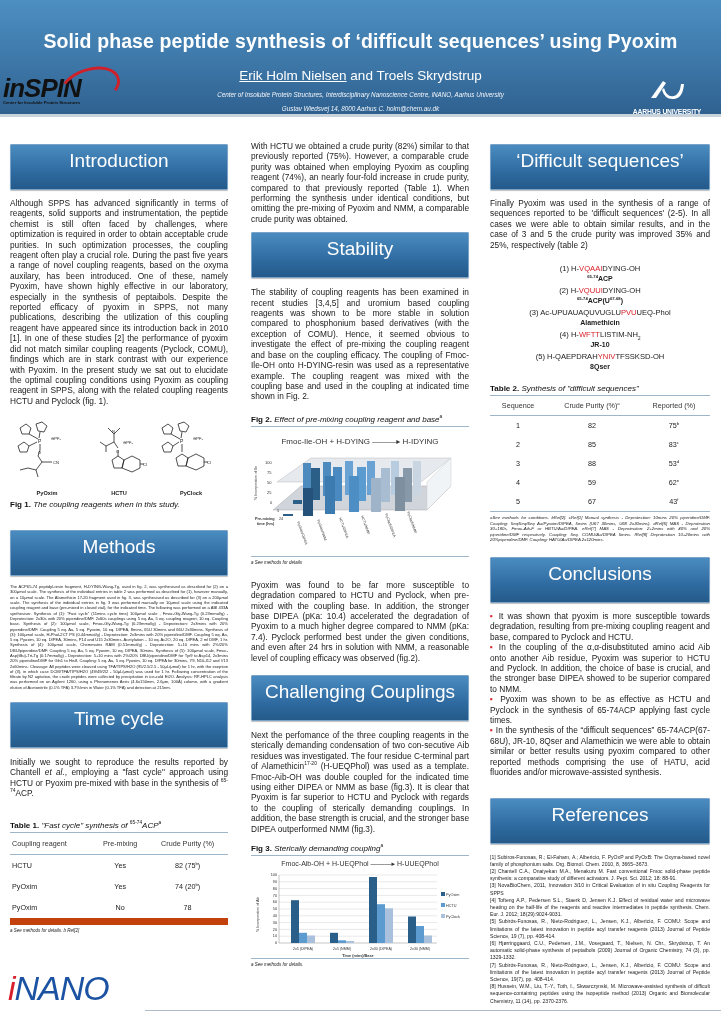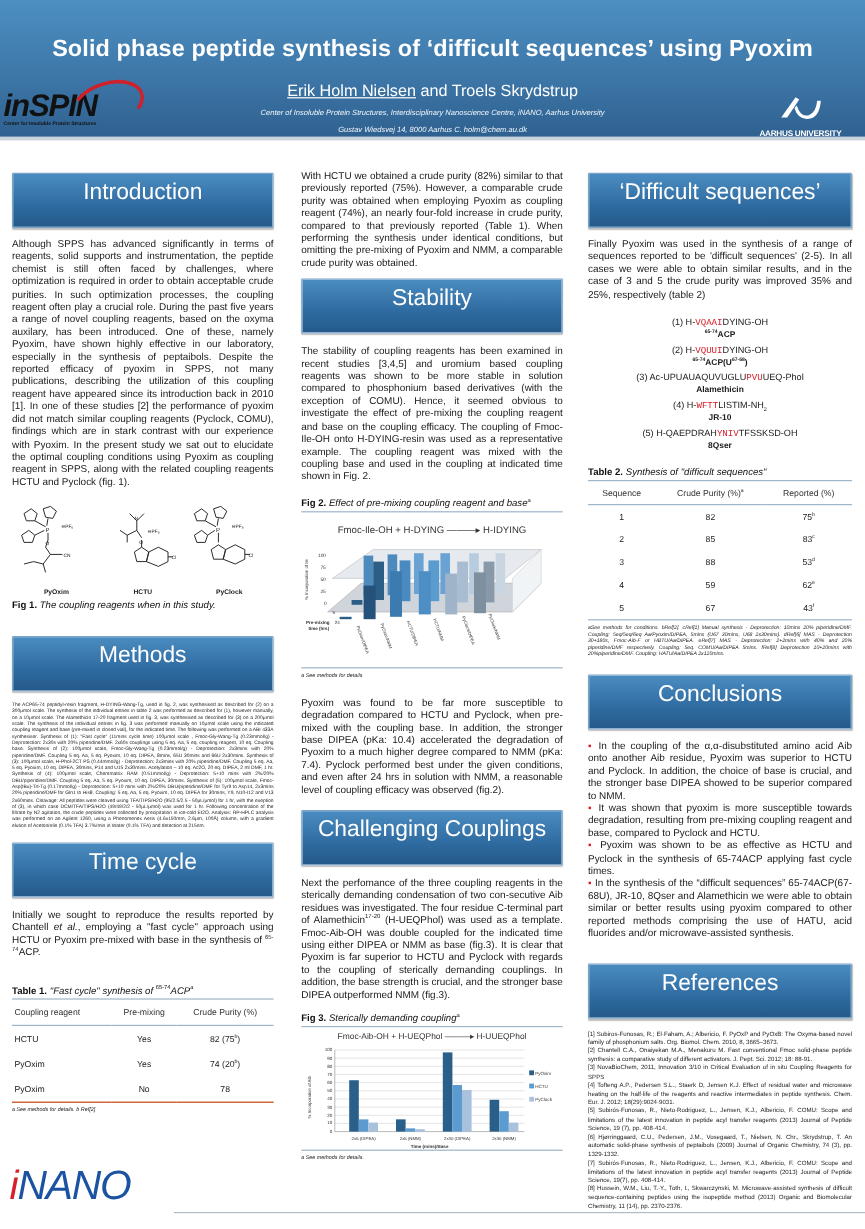--- a/index.html
+++ b/index.html
@@ -64,27 +64,27 @@
   .struct { width: 66px; position: relative; }
   .struct svg { width: 66px; height: 66px; }
   .struct .lbl { font-size: 5.6px; font-weight: bold; text-align: center; }
 
   
   table { border-collapse: collapse; width: 100%; font-size: 7.2px; }
   th { font-weight: normal; color: #333; padding: 6px 2px; border-bottom: 1px solid #9fb5c8; }
   td { padding: 6px 2px; color: #222; }
   table.t1 th:first-child, table.t1 td:first-child { text-align: left; }
   table.t1 th, table.t1 td { text-align: center; }
-  table.t1 { border-bottom: 1px solid #c2410c; }
+  table.t1 { border-bottom: 7px solid #c2410c; }
   table.t2 th, table.t2 td { text-align: center; padding: 5px 2px; }
   table.t2 { border-bottom: 1px solid #9fb5c8; }
 
   .seq { text-align: center; font-size: 7.6px; line-height: 10px; }
   .seq .n { font-weight: bold; font-size: 7px; line-height: 10px; }
-  .red { color: #d8202a; font-family: Liberation Mono, monospace; }
+  .red { color: #d8202a; }
 
   .bullets .p { margin-bottom: 0; }
   .bullet { color: #d8202a; }
 
   .refs { font-size: 5.1px; line-height: 7.2px; text-align: justify; color: #222; }
 
   .inano { position: absolute; left: 8px; top: 968px; font-size: 34px; font-weight: 400; color: #1b53a2; font-style: italic; letter-spacing: -1px; line-height: 40px; }
   .inano .dot { color: #d8202a; }
   .footline { position: absolute; left: 145px; top: 1010px; width: 576px; height: 1px; background: #b0bcc7; }
 
@@ -454,22 +454,22 @@
           <td>5</td>
           <td>67</td>
           <td><span>43</span><sup>f</sup></td>
         </tr>
     </tbody>
   </table>
   <div class="fn" style="border:none;font-size:4.3px;line-height:5.6px;text-align:justify">aSee methods for conditions. bRef[2]. cRef[1] Manual synthesis - Deprotection: 10mins 20% piperidine/DMF. Coupling: 5eq/5eq/6eq Aa/Pyoxim/DIPEA, 5mins (U67 30mins, U68 2x30mins). dRef[6] MAS - Deprotection 30+180s, Fmoc-Aib-F or HBTU/Aa/DIPEA. eRef[7] MAS - Deprotection: 2+2mins with 40% and 20% piperidine/DMF respectively. Coupling: 5eq. COMU/Aa/DIPEA 5mins. fRef[8] Deprotection 10+20mins with 20%piperidine/DMF. Coupling: HATU/Aa/DIPEA 2x120mins.</div>
 
   <div class="banner" style="margin-top:14px">Conclusions</div>
   <div class="bullets" style="margin-top:8px">
+    <div class="p"><span class="bullet">▪ </span><span>It was shown that pyoxim is more susceptible towards degradation, resulting from pre-mixing coupling reagent and base, compared to Pyclock and HCTU.</span></div>
     <div class="p"><span class="bullet">▪ </span><span>In the coupling of the α,α-disubstituted amino acid Aib onto another Aib residue, Pyoxim was superior to HCTU and Pyclock. In addition, the choice of base is crucial, and the stronger base DIPEA showed to be superior compared to NMM.</span></div>
-    <div class="p"><span class="bullet">▪ </span><span>It was shown that pyoxim is more susceptible towards degradation, resulting from pre-mixing coupling reagent and base, compared to Pyclock and HCTU.</span></div>
     <div class="p"><span class="bullet">▪ </span><span>Pyoxim was shown to be as effective as HCTU and Pyclock in the synthesis of 65-74ACP applying fast cycle times.</span></div>
     <div class="p"><span class="bullet">▪ </span><span>In the synthesis of the “difficult sequences” 65-74ACP(67-68U), JR-10, 8Qser and Alamethicin we were able to obtain similar or better results using pyoxim compared to other reported methods comprising the use of HATU, acid fluorides and/or microwave-assisted synthesis.</span></div>
   </div>
 
   <div class="banner" style="margin-top:20px">References</div>
   <div class="refs" style="margin-top:10px">
     <div>[1] Subiros-Funosas, R.; El-Faham, A.; Albericio, F. PyOxP and PyOxB: The Oxyma-based novel family of phosphonium salts. Org. Biomol. Chem. 2010, 8, 3665–3673.</div>
     <div>[2] Chantell C.A., Onaiyekan M.A., Menakuru M. Fast conventional Fmoc solid-phase peptide synthesis: a comparative study of different activators. J. Pept. Sci. 2012; 18: 88-91.</div>
     <div>[3] NovaBioChem, 2011, Innovation 3/10 in Critical Evaluation of in situ Coupling Reagents for SPPS</div>
     <div>[4] Tofteng A.P., Pedersen S.L., Staerk D, Jensen K.J. Effect of residual water and microwave heating on the half-life of the reagents and reactive intermediates in peptide synthesis. Chem. Eur. J. 2012; 18(29):9024-9031.</div>

